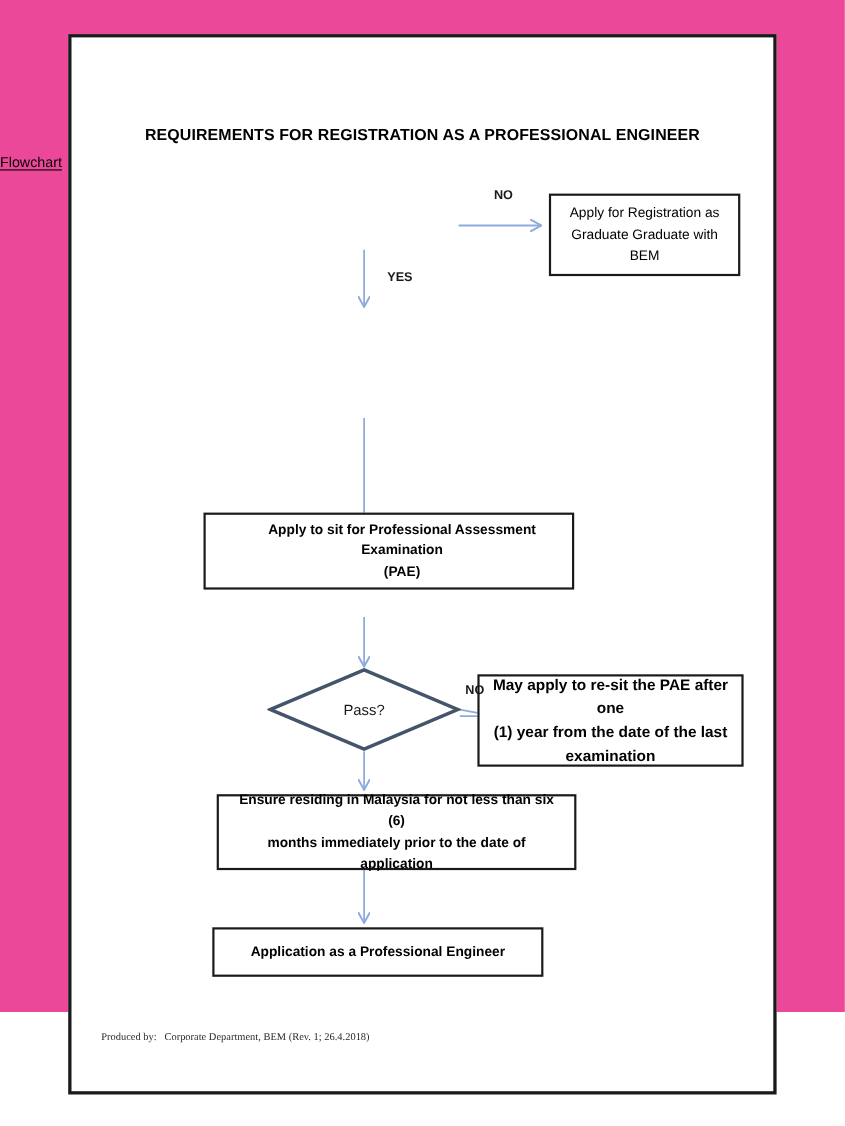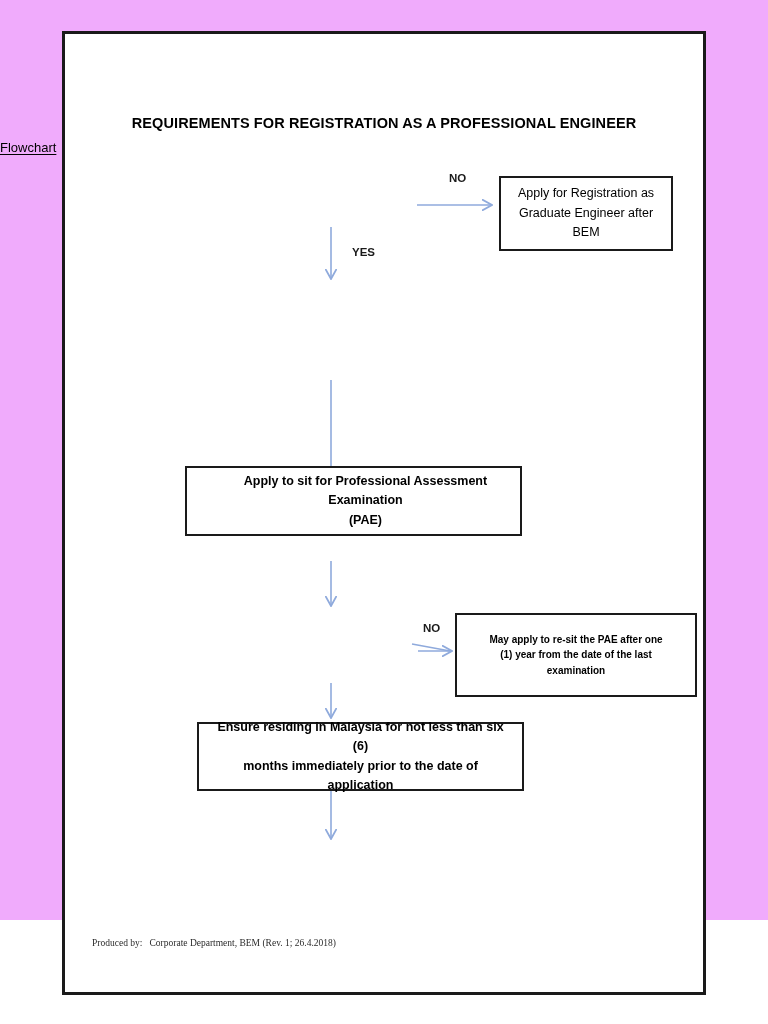--- a/index.html
+++ b/index.html
@@ -11,21 +11,21 @@
     width: 768px;
     height: 1024px;
     font-family: "Liberation Sans", sans-serif;
     color: #000000;
     overflow: hidden;
   }
   #page {
     position: relative;
     width: 768px;
     height: 920px;
-    background: #f0abfc;
+    background: #ec4899;
   }
   
   #page-frame {
     position: absolute;
     left: 62px;
     top: 31px;
     width: 644px;
     height: 964px;
     border: 3px solid #1a1a1a;
     box-sizing: border-box;
@@ -148,42 +148,51 @@
   </svg>
 
   <div class="doc-title">REQUIREMENTS FOR REGISTRATION AS A PROFESSIONAL ENGINEER</div>
   <div class="doc-subtitle">
     <span>Flowchart</span>
   </div>
 
 
   <div class="node" style="left:499px; top:176px; width:174px; height:75px; font-size:12.5px;">
     <span class="txt">Apply for Registration as
-Graduate Engineer after
+Graduate Graduate with
 BEM</span>
   </div>
 
 
   <div class="node" style="left:185px; top:466px; width:337px; height:70px; font-size:12.5px; font-weight:bold;padding-left:24px;">
     <span class="txt">Apply to sit for Professional Assessment Examination
 (PAE)</span>
   </div>
 
+  <div class="diamond-wrap" style="left:243px; top:606px; width:176px; height:78px;">
+    <svg width="176" height="78" viewBox="0 0 176 78" xmlns="http://www.w3.org/2000/svg">
+      <polygon points="88,3 173,39 88,75 3,39" fill="#ffffff" stroke="#44546A" stroke-width="3.2"></polygon>
+    </svg>
+    <div class="diamond-label">Pass?</div>
+  </div>
 
-  <div class="node" style="left:455px; top:613px; width:242px; height:84px; font-size:10px; font-weight:bold;">
+  <div class="node" style="left:434px; top:613px; width:242px; height:84px; font-size:14px; font-weight:bold;">
     <span class="txt">May apply to re-sit the PAE after one
 (1) year from the date of the last
 examination</span>
   </div>
 
   <div class="node" style="left:197px; top:722px; width:327px; height:69px; font-size:12.5px; font-weight:bold;text-align:center;">
     <span class="txt">Ensure residing in Malaysia for not less than six (6)
 months immediately prior to the date of application</span>
   </div>
 
+  <div class="node" style="left:193px; top:843px; width:301px; height:45px; font-size:12.5px; font-weight:bold;">
+    <span class="txt">Application as a Professional Engineer</span>
+  </div>
 
   <div class="edge-label" style="left:449px; top:172px;">NO</div>
   <div class="edge-label" style="left:352px; top:246px;">YES</div>
   <div class="edge-label" style="left:423px; top:622px;">NO</div>
 
   <div class="footer">Produced by:   Corporate Department, BEM (Rev. 1; 26.4.2018)</div>
 
 </div>
 
 </body></html>

